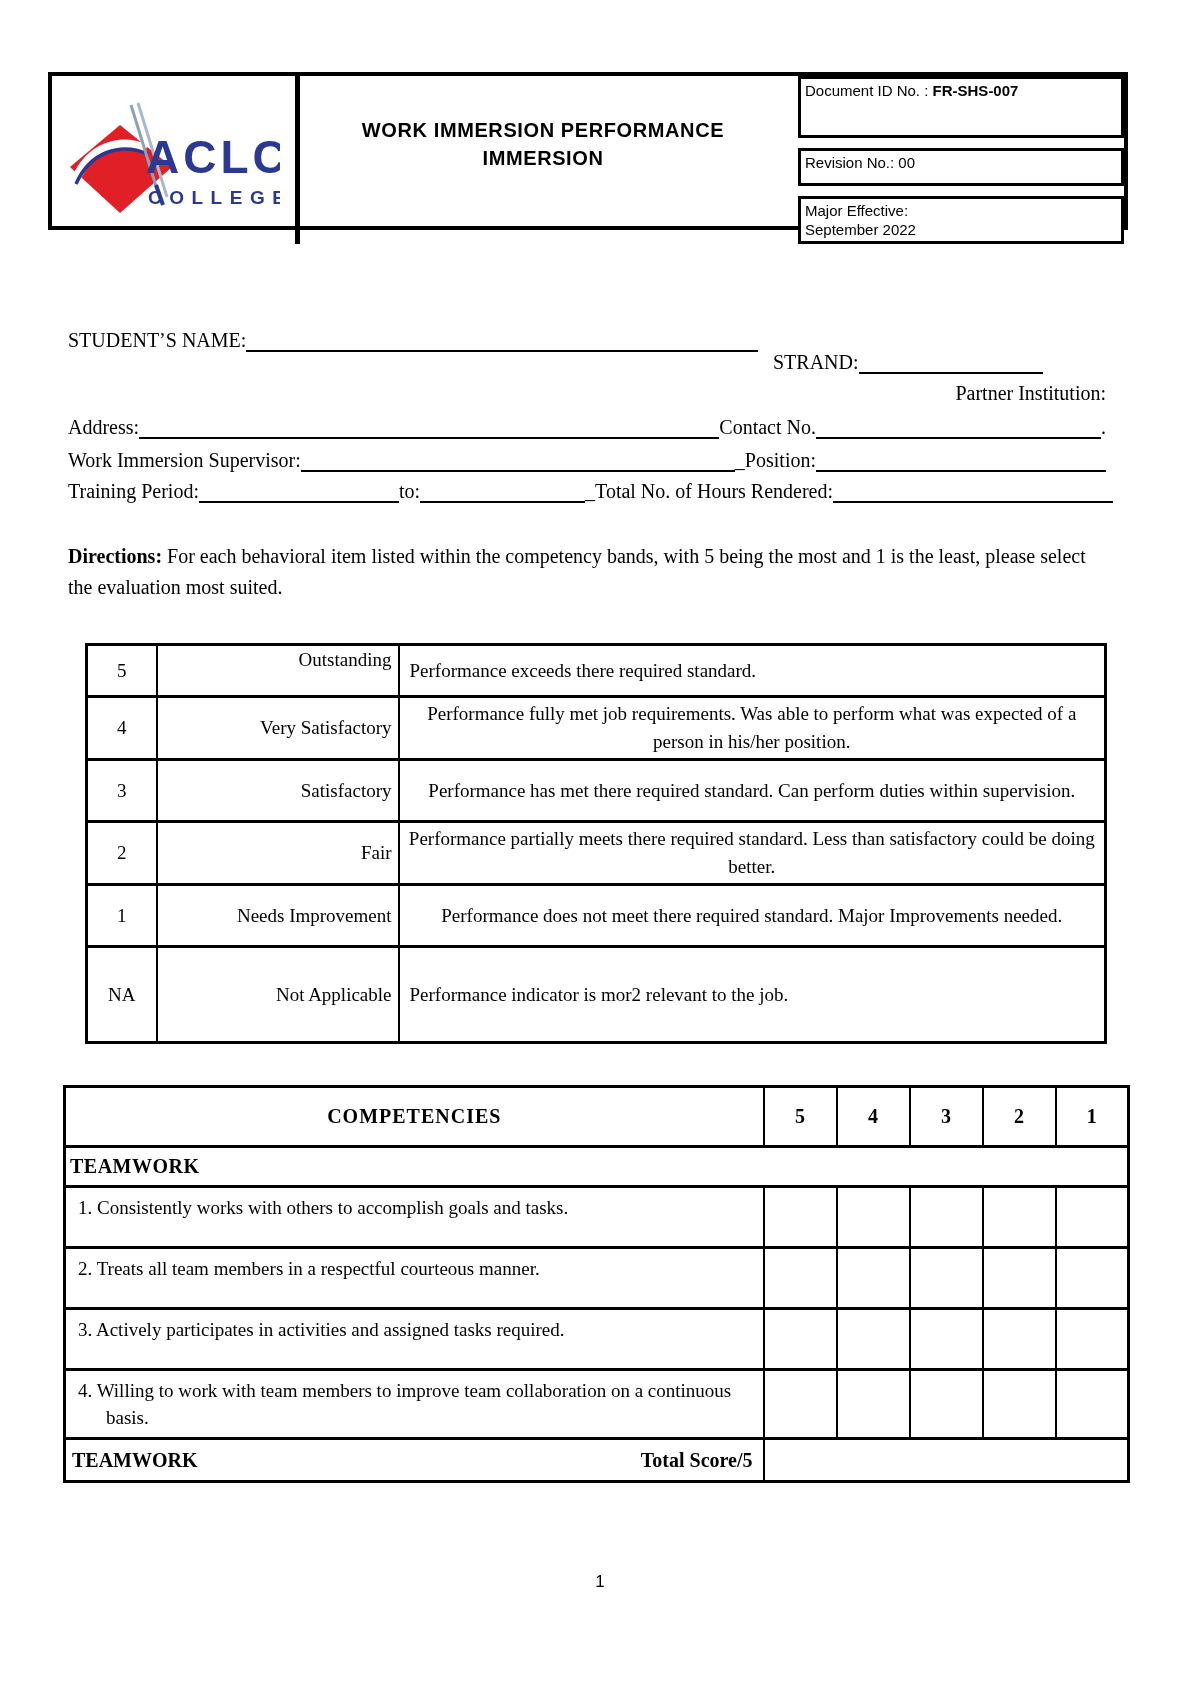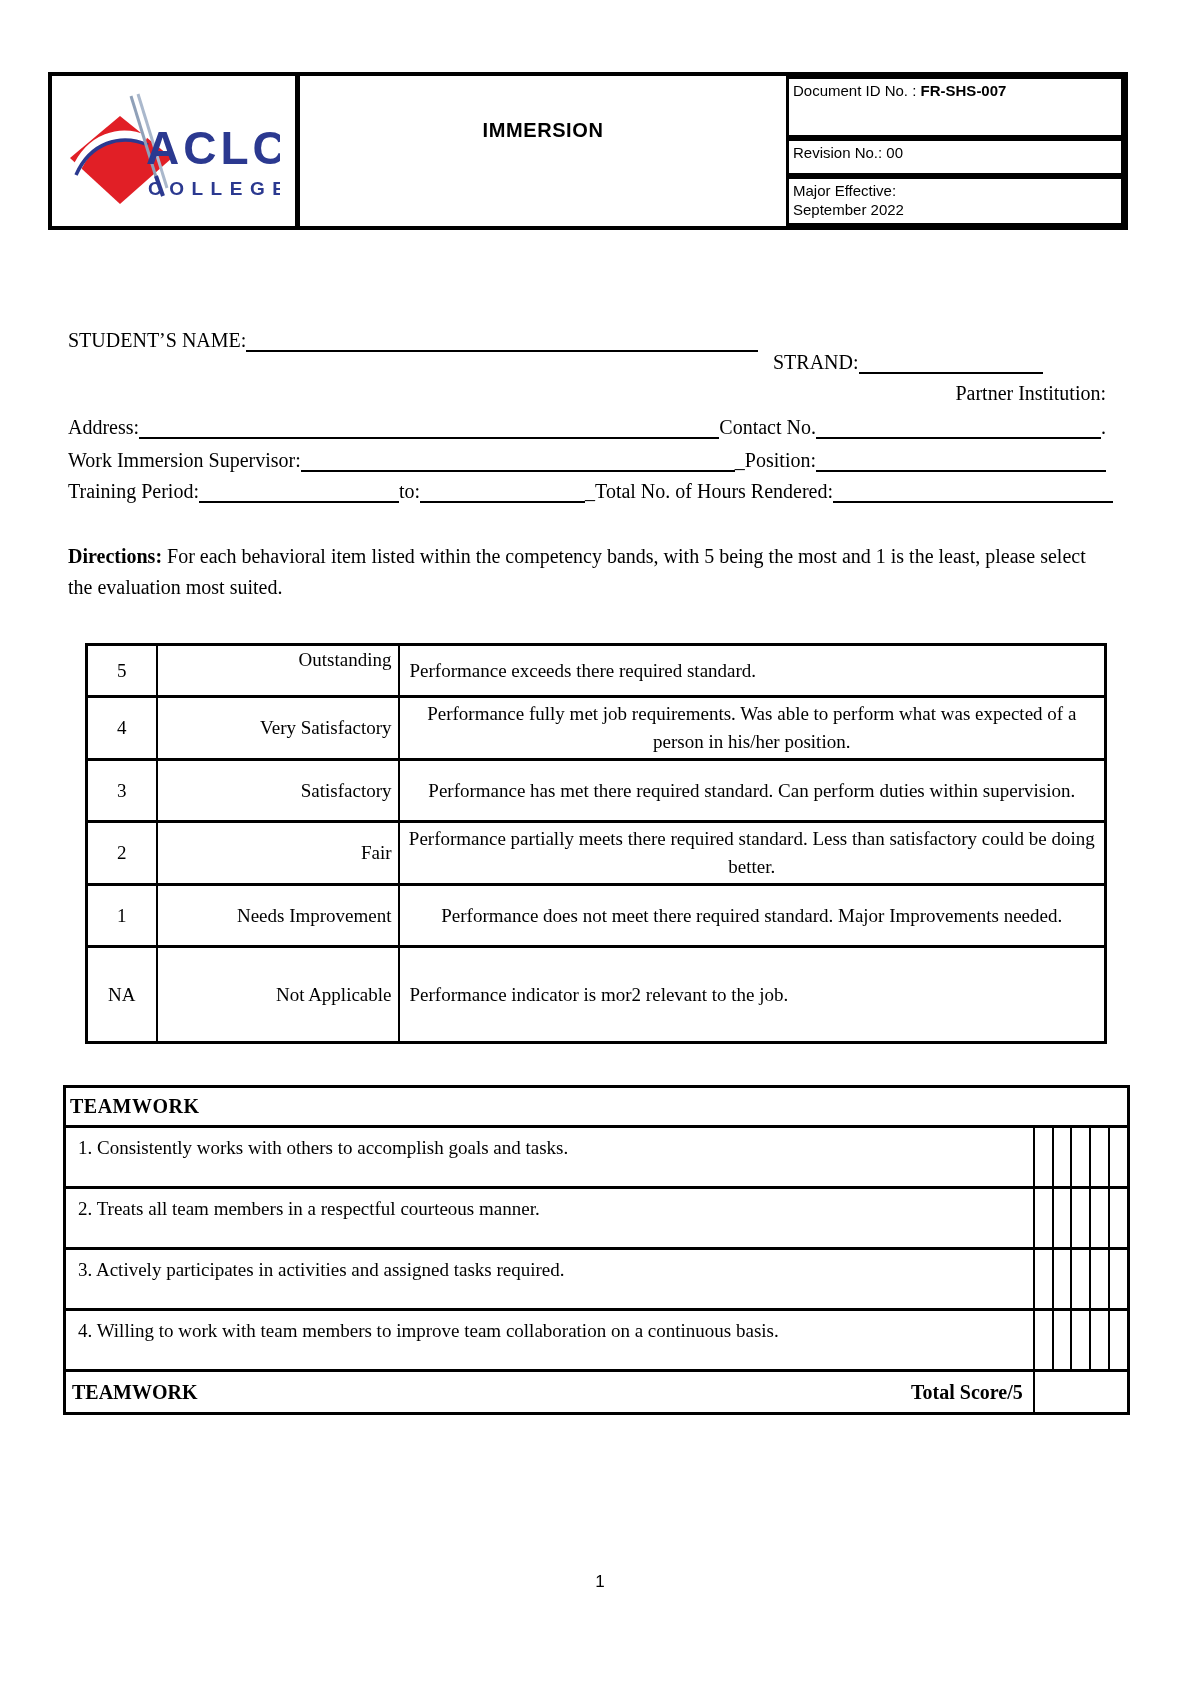--- a/index.html
+++ b/index.html
@@ -29,21 +29,22 @@
   }
   .title-cell {
     display: flex; flex-direction: column; align-items: center;
     padding-top: 40px;
     font-family: "Liberation Sans", sans-serif;
     font-weight: bold; font-size: 20px; letter-spacing: 0.6px;
     line-height: 28px; text-align: center;
   }
   .idboxes-cell {
     display: flex; flex-direction: column;
-    gap: 0;
+    gap: 10px;
+    margin-left: 12px;
   }
   .idbox {
     border: 3px solid #000;
     font-family: "Liberation Sans", sans-serif;
     font-size: 15px; line-height: 19px;
     padding: 2px 4px;
     background: #fff;
   }
   .idbox.docid { flex: 0 0 62px; }
   .idbox.rev   { flex: 0 0 38px; }
@@ -170,20 +171,21 @@
         <line x1="63" y1="4" x2="92" y2="98" stroke="#8fa0b8" stroke-width="3"></line>
         <line x1="70" y1="2" x2="99" y2="96" stroke="#aab8cc" stroke-width="3"></line>
         <line x1="88" y1="84" x2="95" y2="104" stroke="#2b3990" stroke-width="4"></line>
 
         <text x="78" y="72" font-family="Liberation Sans, sans-serif" font-weight="bold" font-size="46" fill="#2b3990" letter-spacing="4">ACLC</text>
         <text x="80" y="103" font-family="Liberation Sans, sans-serif" font-weight="bold" font-size="19" fill="#2b3990" letter-spacing="7.5">COLLEGE</text>
       </svg>
     </div>
 
     <div class="title-cell">
+      <span>WORK IMMERSION PERFORMANCE</span>
       <span>IMMERSION</span>
     </div>
 
     <div class="idboxes-cell">
       <div class="idbox docid">
         <span>Document ID No. : </span><b>FR-SHS-007</b>
       </div>
       <div class="idbox rev">
         <span>Revision No.: 00</span>
       </div>
@@ -267,20 +269,28 @@
     <tr class="rna">
       <td class="col-score">NA</td>
       <td class="col-label">Not Applicable</td>
       <td class="col-desc left">Performance indicator is mor2 relevant to the job.</td>
     </tr>
   </tbody>
     </table>
 
   <table class="comp-table">
     <tbody>
+        <tr>
+      <td class="comp-head">COMPETENCIES</td>
+      <td class="score-head">5</td>
+      <td class="score-head">4</td>
+      <td class="score-head">3</td>
+      <td class="score-head">2</td>
+      <td class="score-head">1</td>
+    </tr>
     <tr>
       <td class="band" colspan="6">TEAMWORK</td>
     </tr>
 
     <tr class="item-row">
       <td class="item">1. Consistently works with others to accomplish goals and tasks.</td>
       <td class="score-cell"></td>
       <td class="score-cell"></td>
       <td class="score-cell"></td>
       <td class="score-cell"></td>

